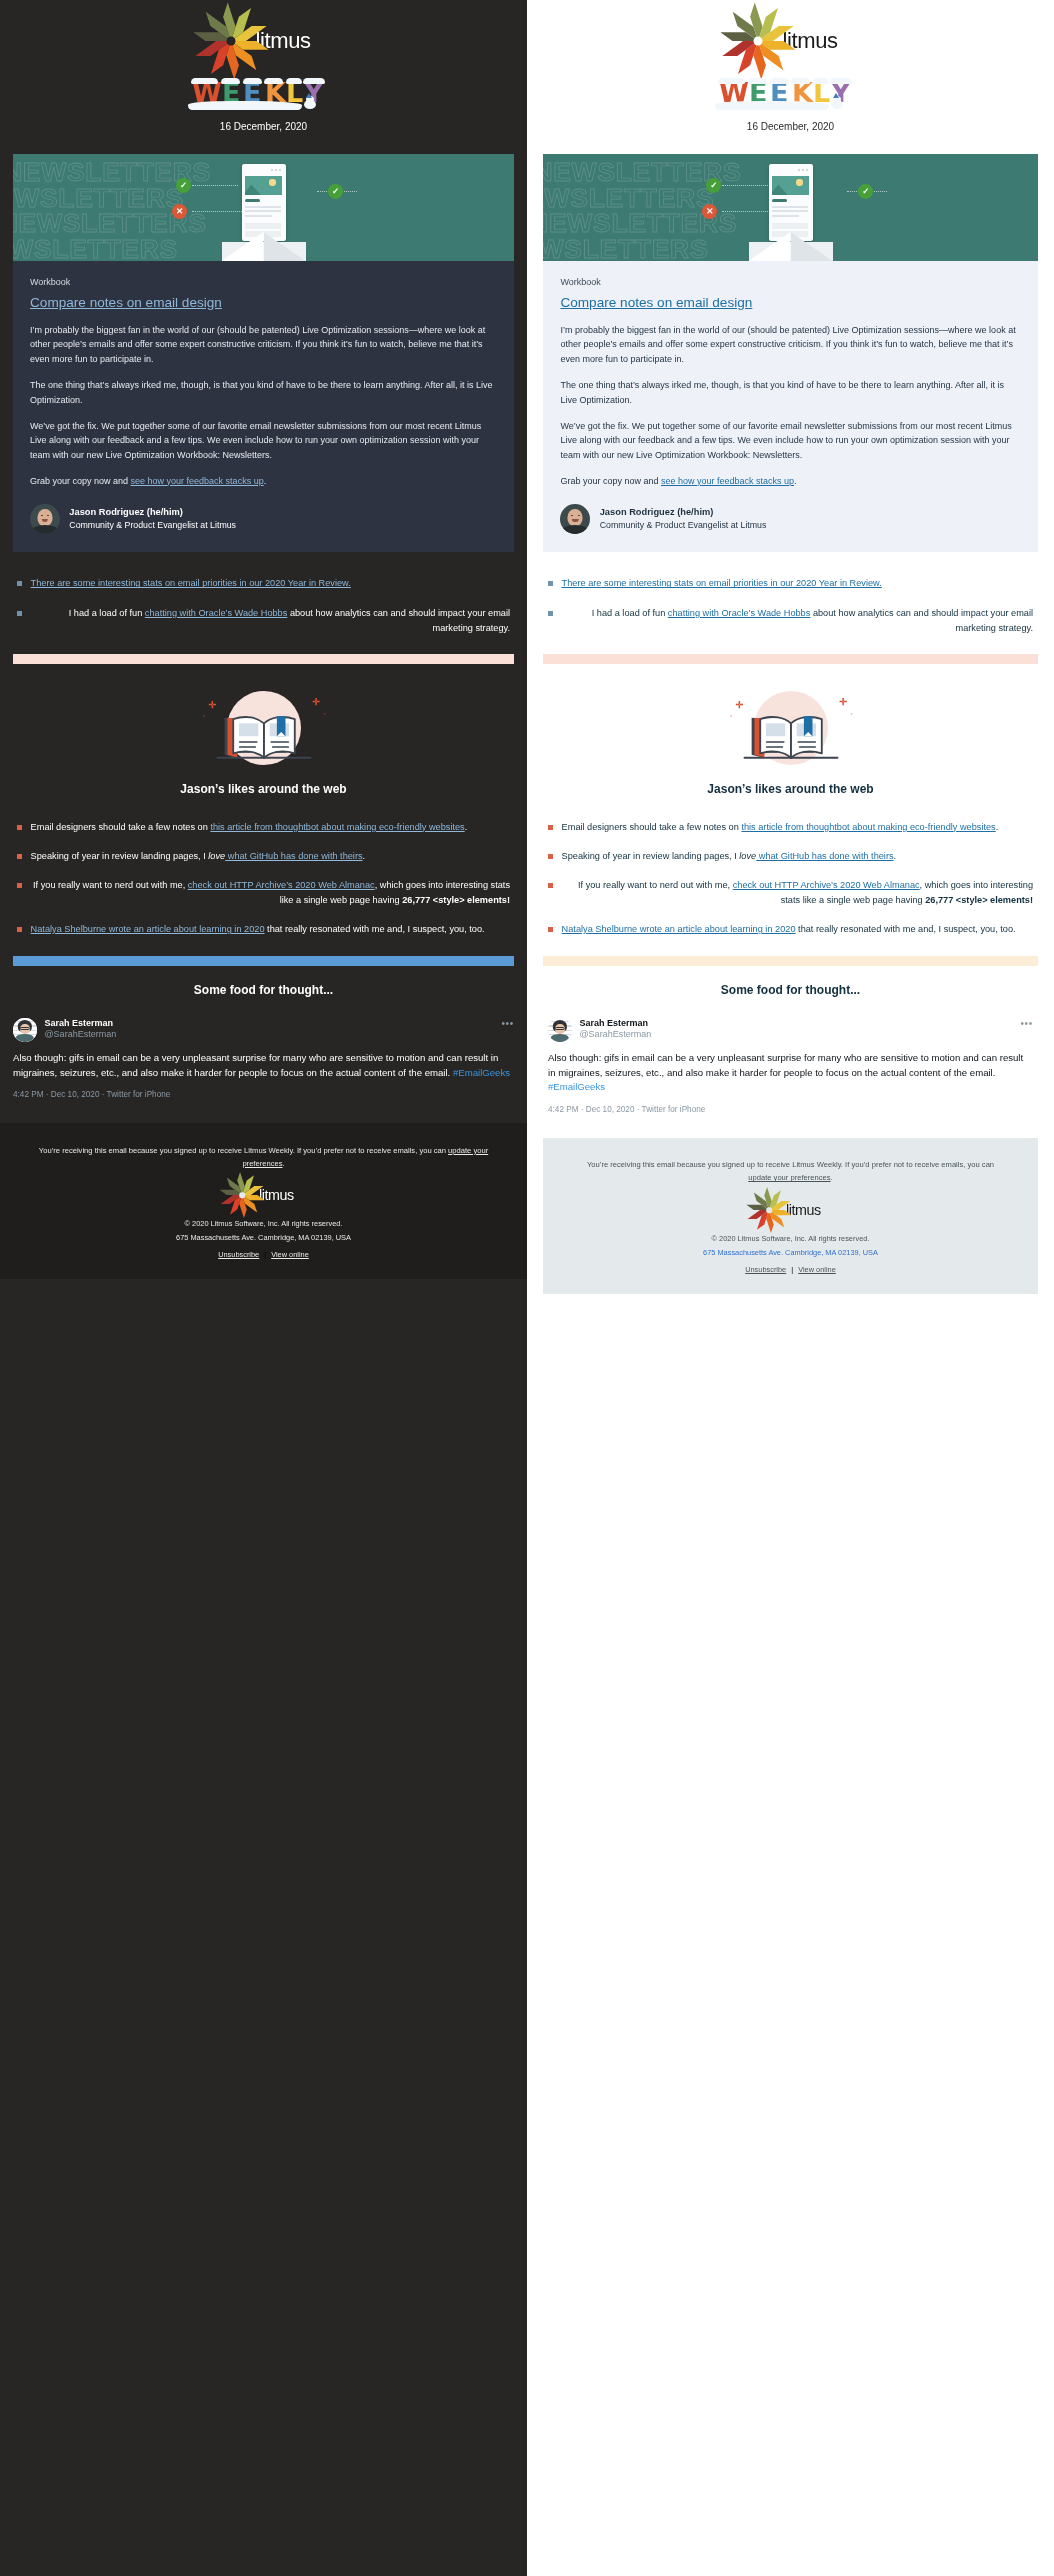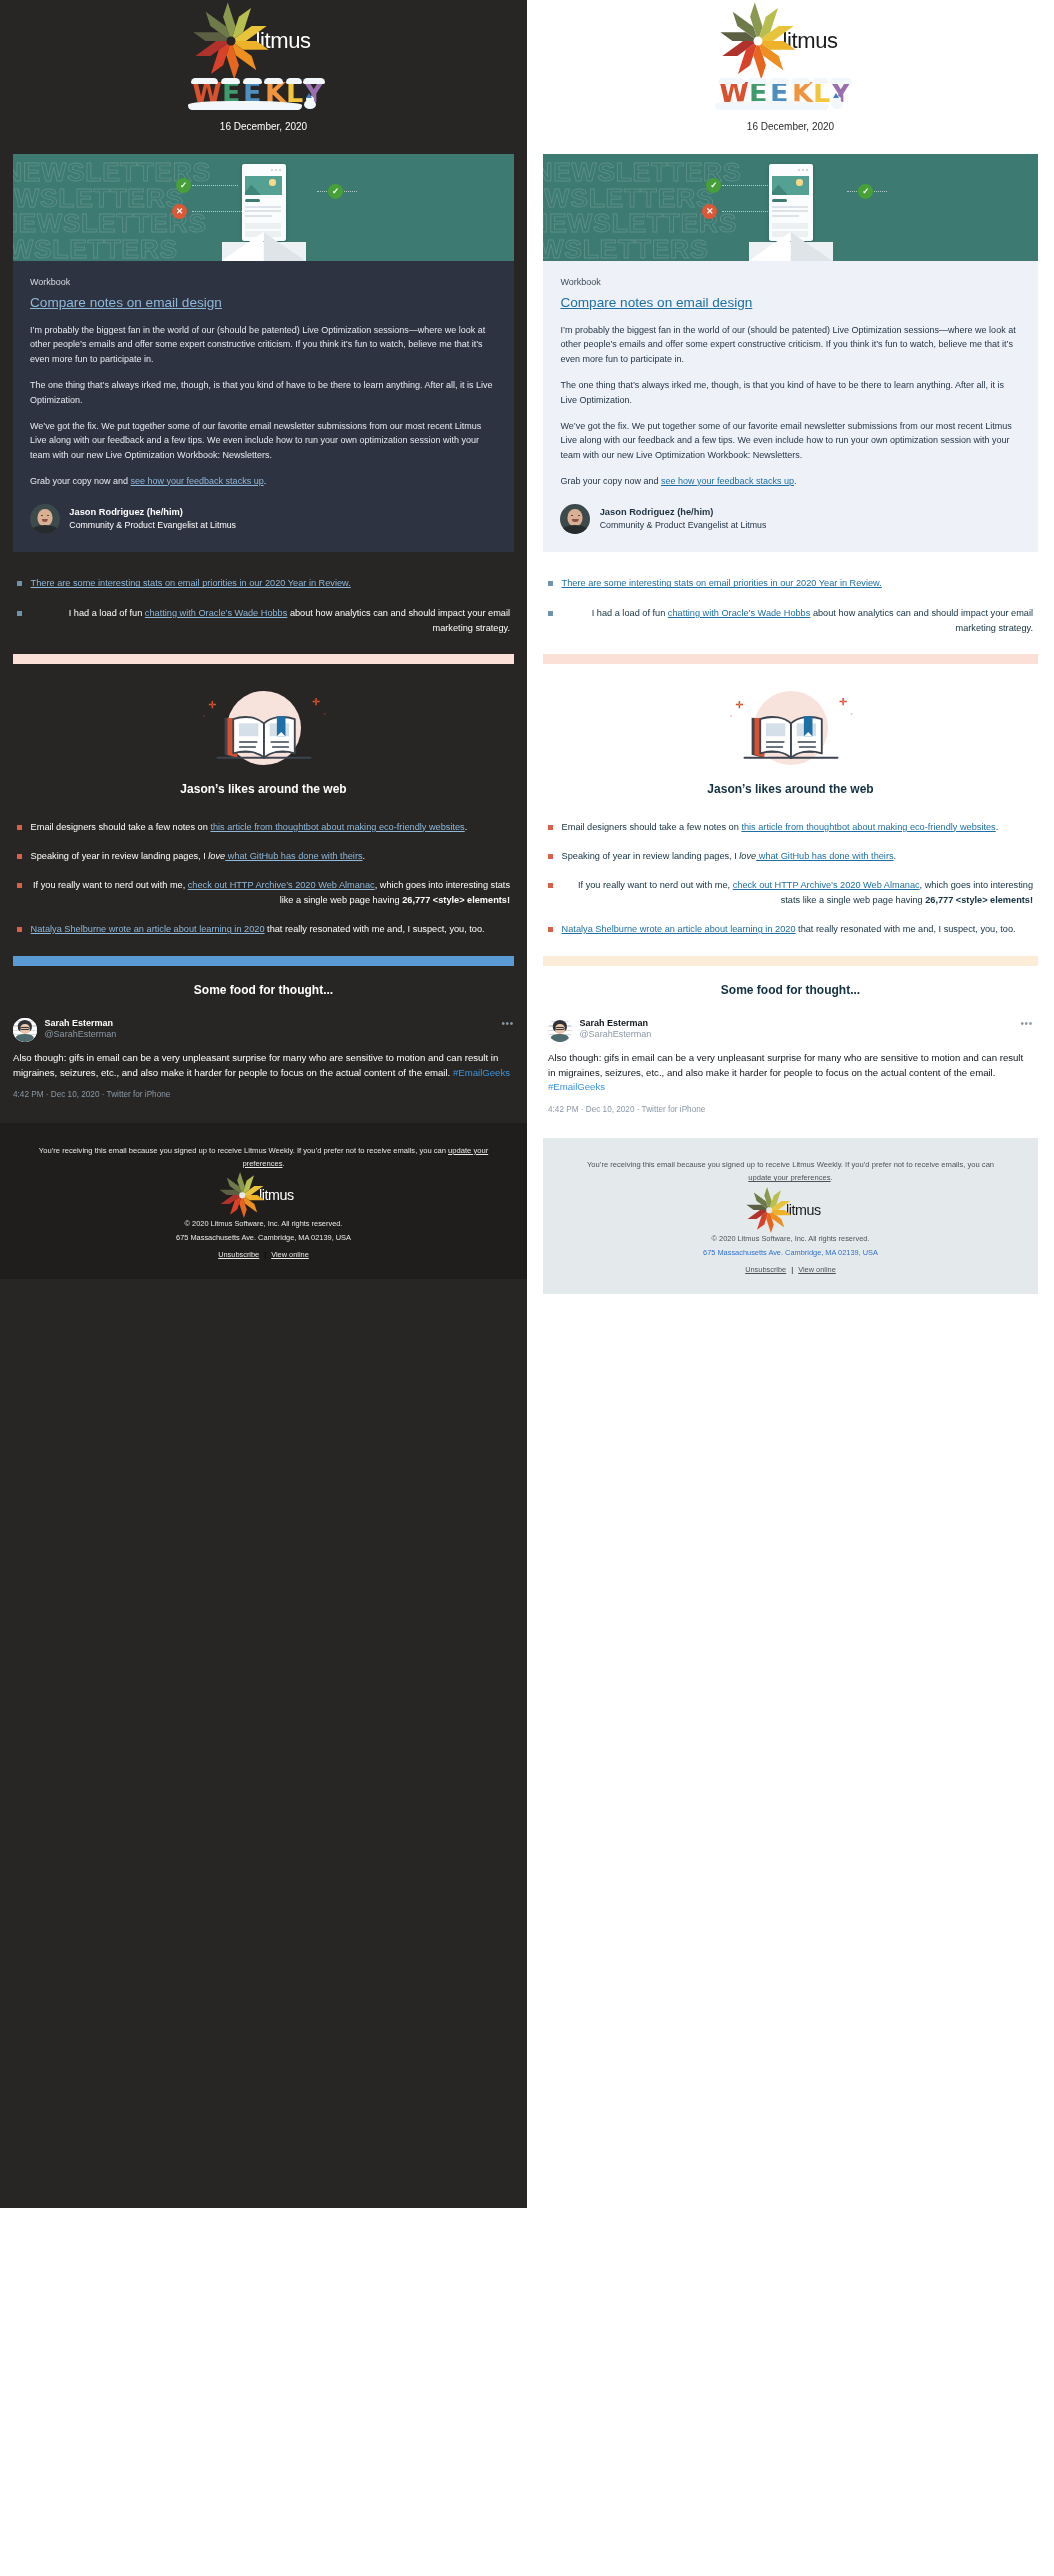--- a/index.html
+++ b/index.html
@@ -5,21 +5,21 @@
   * { box-sizing: border-box; margin: 0; padding: 0; }
   html, body { width: 1054px; }
   body {
     font-family: "Liberation Sans", sans-serif;
     background: #ffffff;
     width: 1054px;
     height: 2576px;
     overflow: hidden;
   }
   .stage { display: flex; width: 1054px; height: 2576px; }
-  .col { width: 527px; height: 2208px; position: relative; overflow: hidden; }
+  .col { width: 527px; height: 2576px; position: relative; overflow: hidden; }
   .col.dark { background: #272624; }
   .col.light { background: #ffffff; }
 
   
   .brand { display: flex; align-items: center; justify-content: center; gap: 9.3px; padding-top: 26px; }
   .wheel { width: 30px; height: 30px; border-radius: 50%; position: relative; }
   .wheel .seg { position: absolute; left: 50%; top: 50%; width: 50%; height: 50%;
                 transform-origin: 0 0; }
   .wheel .hole { position: absolute; left: 50%; top: 50%; width: 30%; height: 30%;
                  transform: translate(-50%,-50%); border-radius: 50%; }

